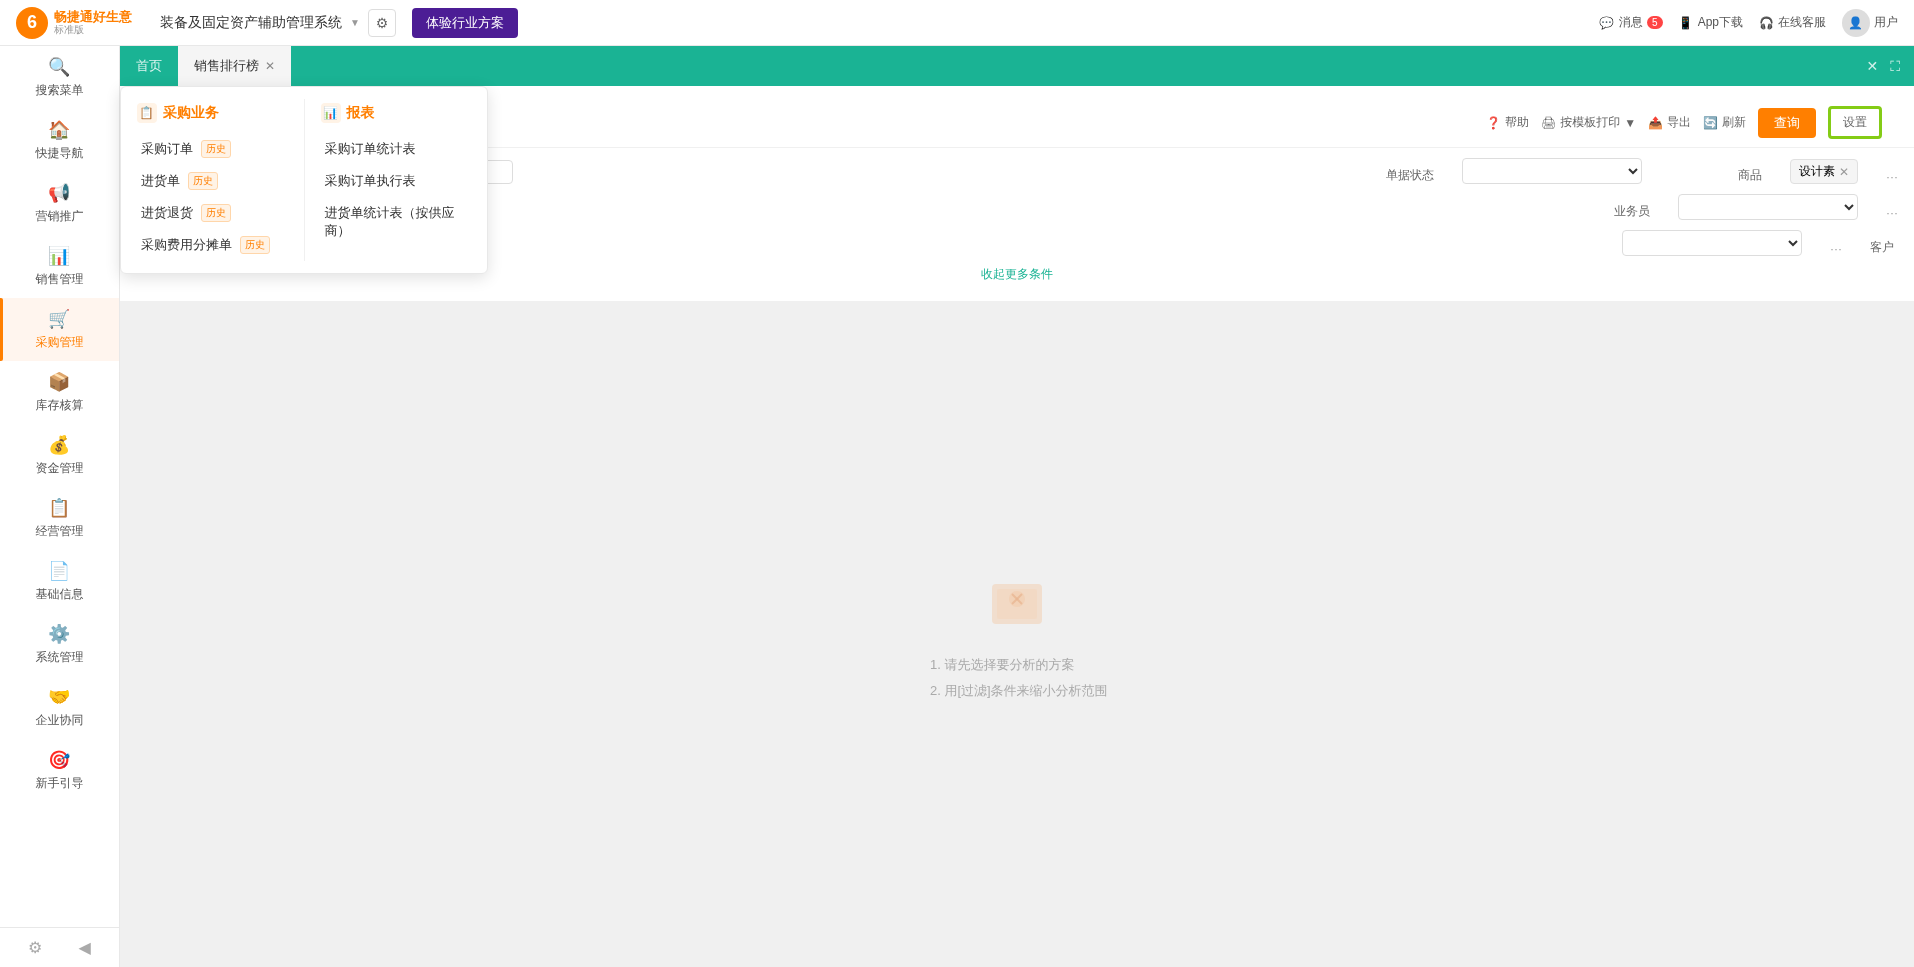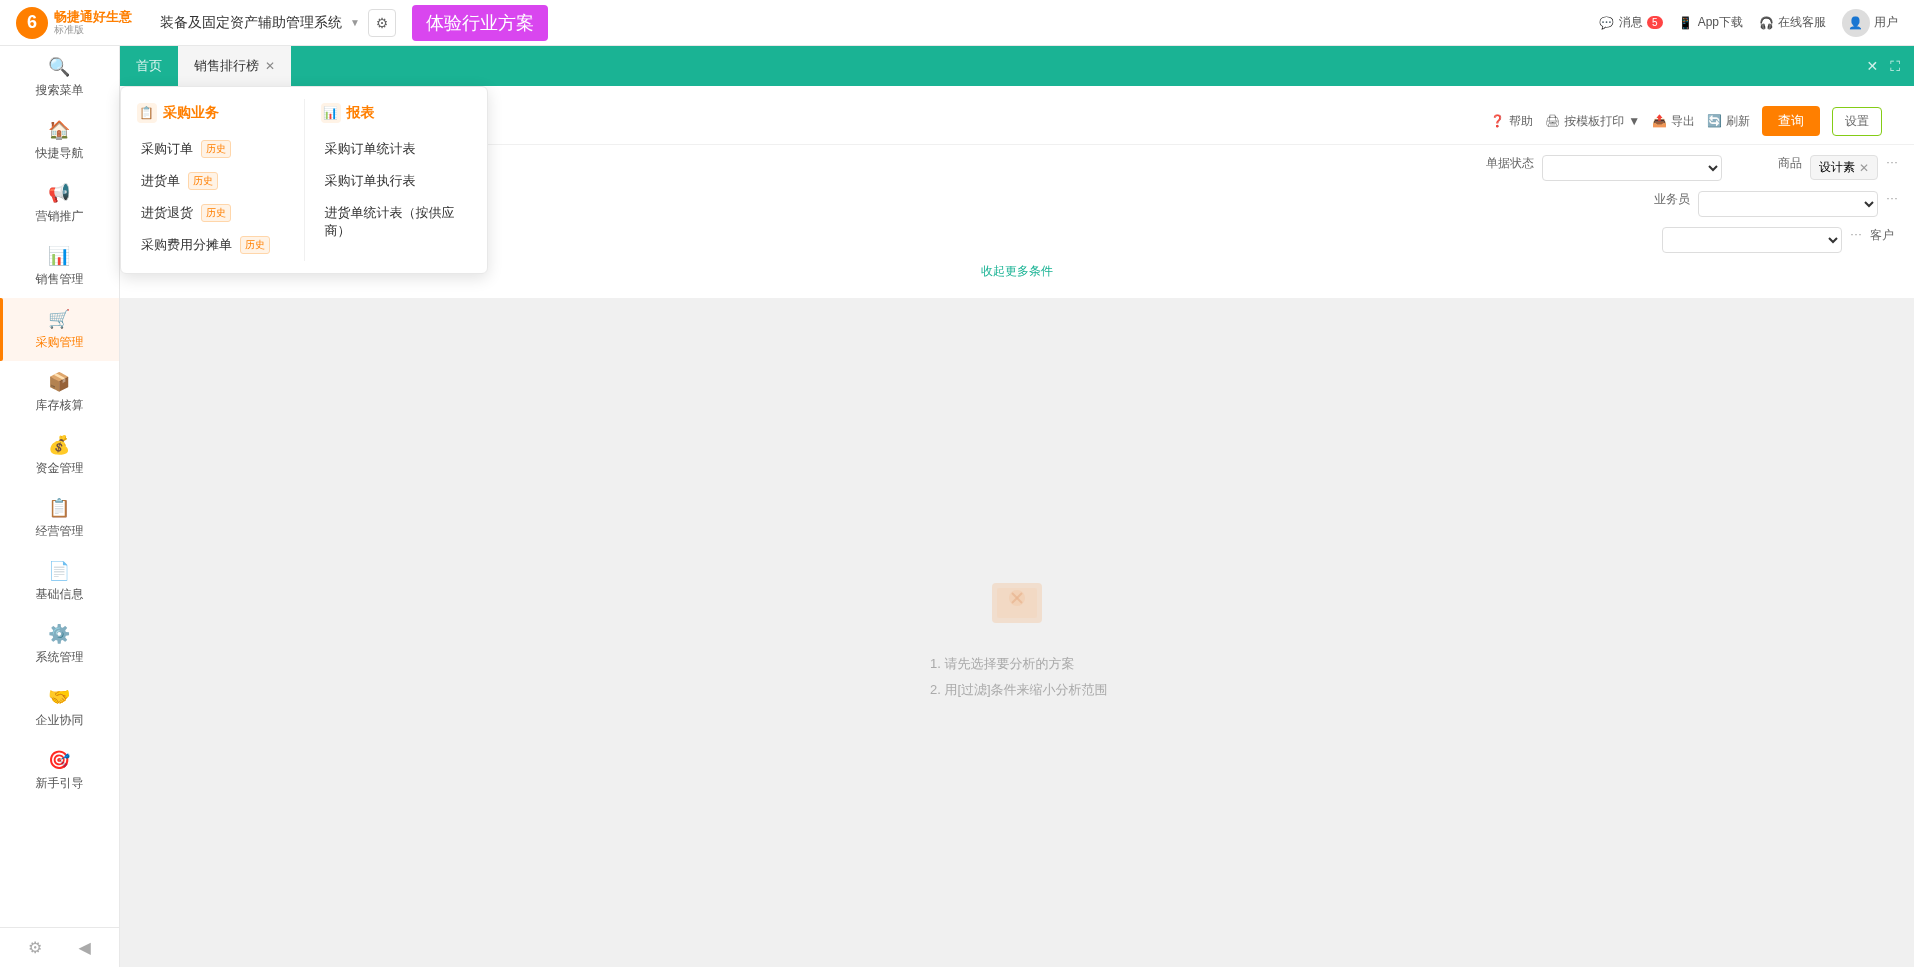--- a/index.html
+++ b/index.html
@@ -55,27 +55,27 @@
     .dropdown-arrow { color: #999; font-size: 10px; }
     .gear-btn {
       width: 28px; height: 28px;
       border: 1px solid #ddd;
       border-radius: 4px;
       display: flex; align-items: center; justify-content: center;
       cursor: pointer;
       color: #666;
     }
     .industry-btn {
-      background: #d946ef;
+      background: #4c1d95;
       color: white;
       border: none;
       border-radius: 4px;
       padding: 6px 14px;
       cursor: pointer;
-      font-size: 18px;
+      font-size: 13px;
       margin-left: 8px;
     }
 
     .header-right {
       display: flex;
       align-items: center;
       gap: 16px;
       margin-left: auto;
     }
     .header-action {
@@ -220,22 +220,22 @@
       position: relative;
     }
 
     
     .filter-bar {
       background: #fff;
       padding: 12px 16px 0 16px;
     }
     .filter-row {
       display: flex;
-      align-items: flex-start;
-      gap: 8px;
+      align-items: flex-end;
+      gap: 28px;
       margin-bottom: 10px;
       flex-wrap: wrap;
     }
     .filter-label { color: #666; font-size: 12px; white-space: nowrap; }
     .filter-input {
       border: 1px solid #ddd;
       border-radius: 4px;
       padding: 4px 8px;
       font-size: 12px;
       color: #333;
@@ -285,21 +285,21 @@
       color: white;
       border: none;
       border-radius: 4px;
       padding: 6px 16px;
       cursor: pointer;
       font-size: 13px;
     }
     .btn-white {
       background: white;
       color: #666;
-      border: 1px solid #84cc16;
+      border: 3px solid #84cc16;
       border-radius: 4px;
       padding: 5px 12px;
       cursor: pointer;
       font-size: 12px;
     }
 
     
     .empty-state {
       flex: 1;
       display: flex;

